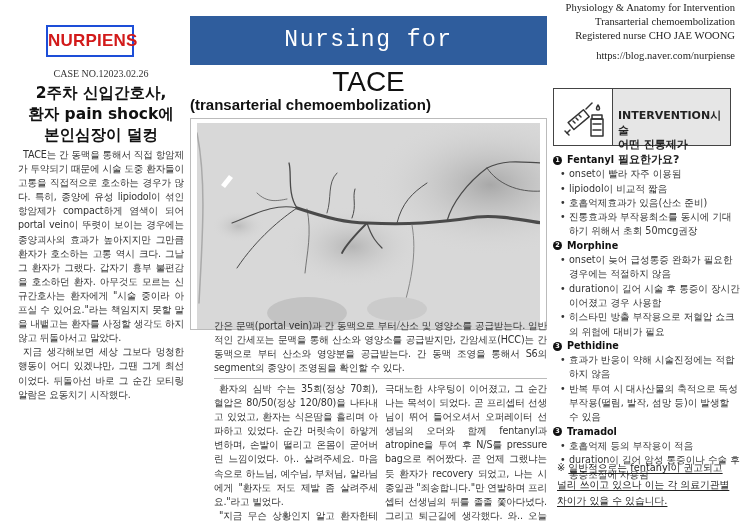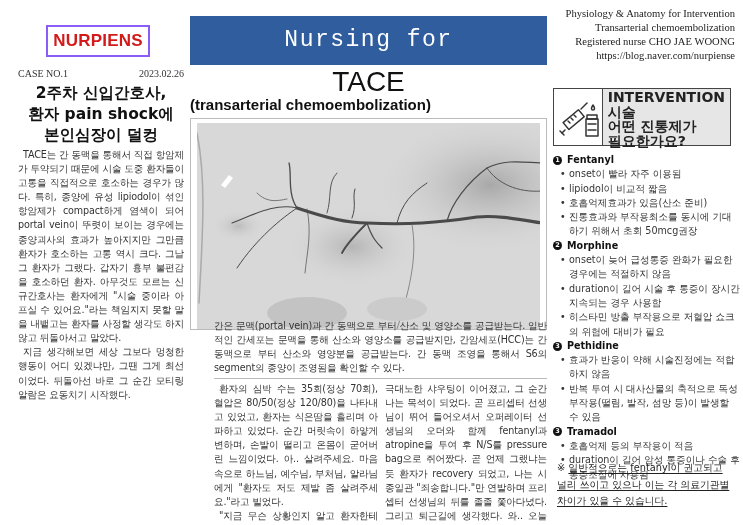--- a/index.html
+++ b/index.html
@@ -1,37 +1,37 @@
 <!DOCTYPE html>
 <html><head>
 <meta charset="utf-8">
 <style>
   * { box-sizing: border-box; margin: 0; padding: 0; }
   html, body { width: 743px; height: 525px; background: #ffffff; overflow: hidden; }
   body { position: relative; font-family: "DejaVu Sans", sans-serif; color: #222; }
 
   .logo {
-    position: absolute; left: 46px; top: 25px; width: 104px; height: 32px;
-    border: 2px solid #8b5cf6; color: #d21a1a; font-family: "Liberation Sans", sans-serif;
+    position: absolute; left: 46px; top: 25px; width: 88px; height: 32px;
+    border: 2px solid #1d4ed8; color: #d21a1a; font-family: "Liberation Sans", sans-serif;
     font-weight: bold; font-size: 17px; text-align: center; line-height: 28px; letter-spacing: 0.2px;
   }
   .banner {
     position: absolute; left: 190px; top: 16px; width: 357px; height: 49px;
     background: #2f5d9d; color: #fff; font-family: Liberation Mono, monospace;
     font-size: 23px; line-height: 49px; text-align: center; letter-spacing: 1.5px;
   }
   .meta-right {
-    position: absolute; left: 552px; top: 7px; width: 183px; text-align: right;
+    position: absolute; left: 552px; top: 1px; width: 183px; text-align: right;
     font-family: "Liberation Serif", serif; font-size: 10.6px; line-height: 14px; color: #222;
   }
-  .meta-right .url { }
+  .meta-right .url { margin-top: 6px; }
 
   .case-row {
     position: absolute; left: 18px; top: 68px; width: 166px; font-family: "Liberation Serif", serif;
-    font-size: 10px; color: #333; display: flex; justify-content: space-between;
+    font-size: 10px; color: #333; display: flex; justify-content: center;
   }
   .headline {
     position: absolute; left: 18px; top: 83px; width: 166px; text-align: center;
     font-weight: bold; font-size: 15.5px; line-height: 21px; color: #111;
   }
   .col-text {
     font-size: 9.6px; line-height: 14.1px; color: #333; text-align: justify; letter-spacing: -0.15px;
   }
   .col-text p { text-indent: 5px; }
   .left-col { position: absolute; left: 18px; top: 148px; width: 166px; }
@@ -57,21 +57,21 @@
   }
   .mid-left { position: absolute; left: 214px; top: 382px; width: 164px; }
   .mid-right { position: absolute; left: 385px; top: 382px; width: 162px; }
 
   .info-box {
     position: absolute; left: 553px; top: 88px; width: 178px; height: 58px; border: 1.5px solid #444;
     display: flex; background: #fff;
   }
   .info-box .icon-cell { width: 59px; border-right: 1.5px solid #444; display: flex; align-items: center; justify-content: center; }
   .info-box .text-cell {
-    flex: 1; background: #e6e6e6; padding: 1px 5px; font-weight: bold; font-size: 14px; line-height: 14.5px; color: #222;
+    flex: 1; background: #e6e6e6; padding: 20px 5px; font-weight: bold; font-size: 11px; line-height: 14.5px; color: #222;
   }
 
   .drugs { position: absolute; left: 555px; top: 153px; width: 185px; font-size: 9.6px; line-height: 14.3px; color: #333; }
   .drug-name { font-weight: bold; color: #111; display: flex; align-items: center; }
   .num { display: inline-block; width: 9px; height: 9px; border-radius: 50%; background: #111; color: #fff;
          font-size: 6.5px; line-height: 9px; text-align: center; margin-right: 5px; margin-left: -2px; }
   .drug-list { list-style: none; }
   .drug-list li { padding-left: 14px; position: relative; }
   .drug-list li::before { content: "•"; position: absolute; left: 5px; top: 0; }
   .note {
@@ -195,21 +195,21 @@
       <li>진통효과와 부작용최소를 동시에 기대하기 위해서 초회 50mcg권장</li>
     </ul>
   </div>
   <div>
     <div class="drug-name">
         <span class="num">2</span>
         <span>Morphine</span>
       </div>
     <ul class="drug-list">
       <li>onset이 늦어 급성통증 완화가 필요한 경우에는 적절하지 않음</li>
-      <li>duration이 길어 시술 후 통증이 장시간 지속되는 경우 사용함</li>
+      <li>duration이 길어 시술 후 통증이 장시간 이어졌고 경우 사용함</li>
       <li>히스타민 방출 부작용으로 저혈압 쇼크의 위험에 대비가 필요</li>
     </ul>
   </div>
   <div>
     <div class="drug-name">
         <span class="num">3</span>
         <span>Pethidine</span>
       </div>
     <ul class="drug-list">
       <li>효과가 반응이 약해 시술진정에는 적합하지 않음</li>

